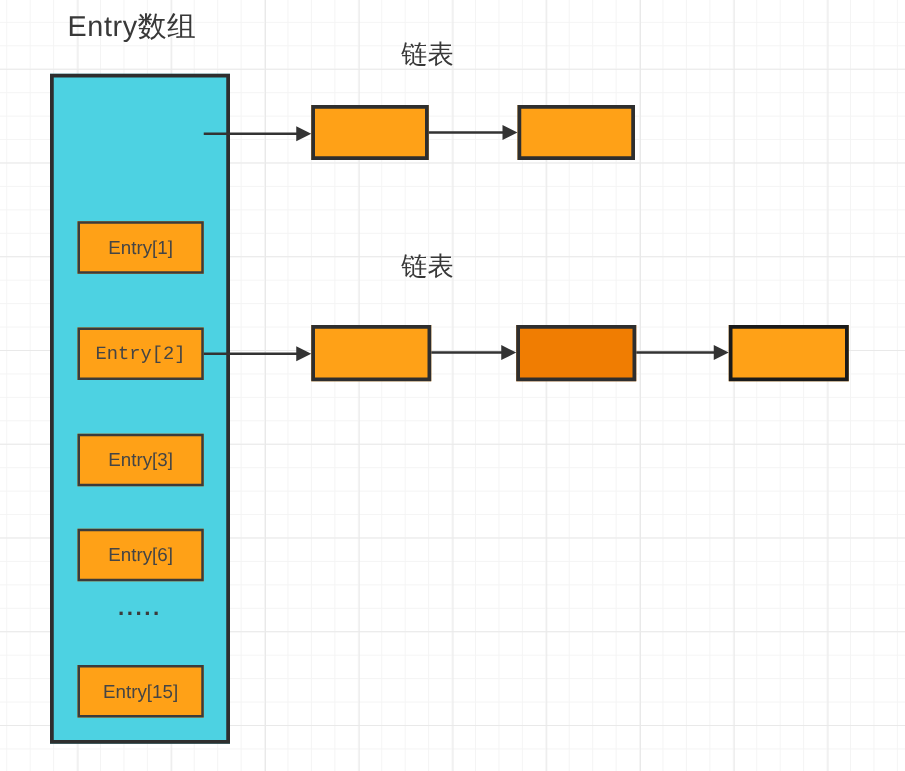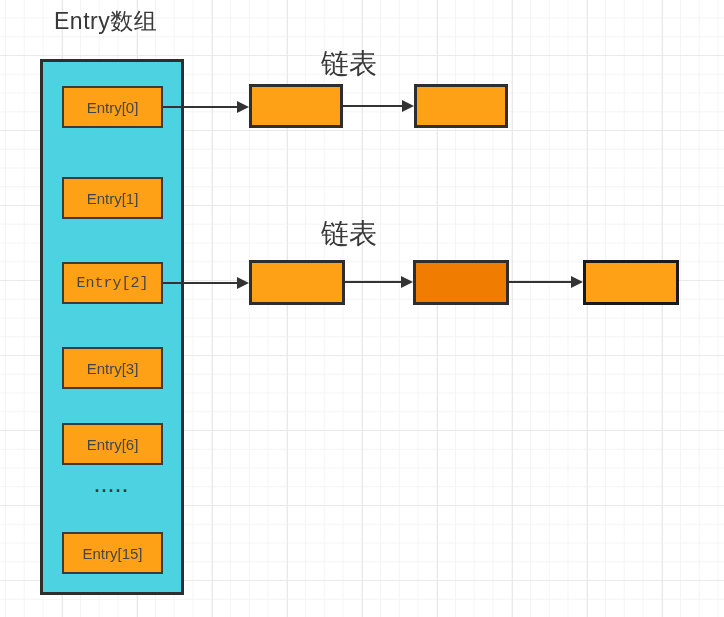--- a/index.html
+++ b/index.html
@@ -27,24 +27,23 @@
     left: 54px;
     top: 6px;
     font-size: 23px;
     color: #383838;
     letter-spacing: 0.5px;
     white-space: nowrap;
   }
 
   .list-label {
     position: absolute;
-    font-size: 28px;
+    font-size: 21px;
     color: #383838;
     white-space: nowrap;
-    margin-top: 16px;
   }
   .list-label.l1 { left: 321px; top: 29px; }
   .list-label.l2 { left: 321px; top: 199px; }
 
   .array-box {
     position: absolute;
     left: 40px;
     top: 59px;
     width: 144px;
     height: 536px;
@@ -132,21 +131,20 @@
 <body>
 
 <div class="canvas">
 
   <div class="diagram-title">Entry数组</div>
 
   <div class="list-label l1">链表</div>
   <div class="list-label l2">链表</div>
 
   <div class="array-box">
-    <div class="entry-cell entry-0">Entry[0]</div>
     <div class="entry-cell entry-1">Entry[1]</div>
     <div class="entry-cell entry-2">Entry[2]</div>
     <div class="entry-cell entry-3">Entry[3]</div>
     <div class="entry-cell entry-4">Entry[6]</div>
     <div class="ellipsis">.....</div>
     <div class="entry-cell entry-15">Entry[15]</div>
   </div>
 
   <div class="list-node r1n1"></div>
   <div class="list-node r1n2"></div>

